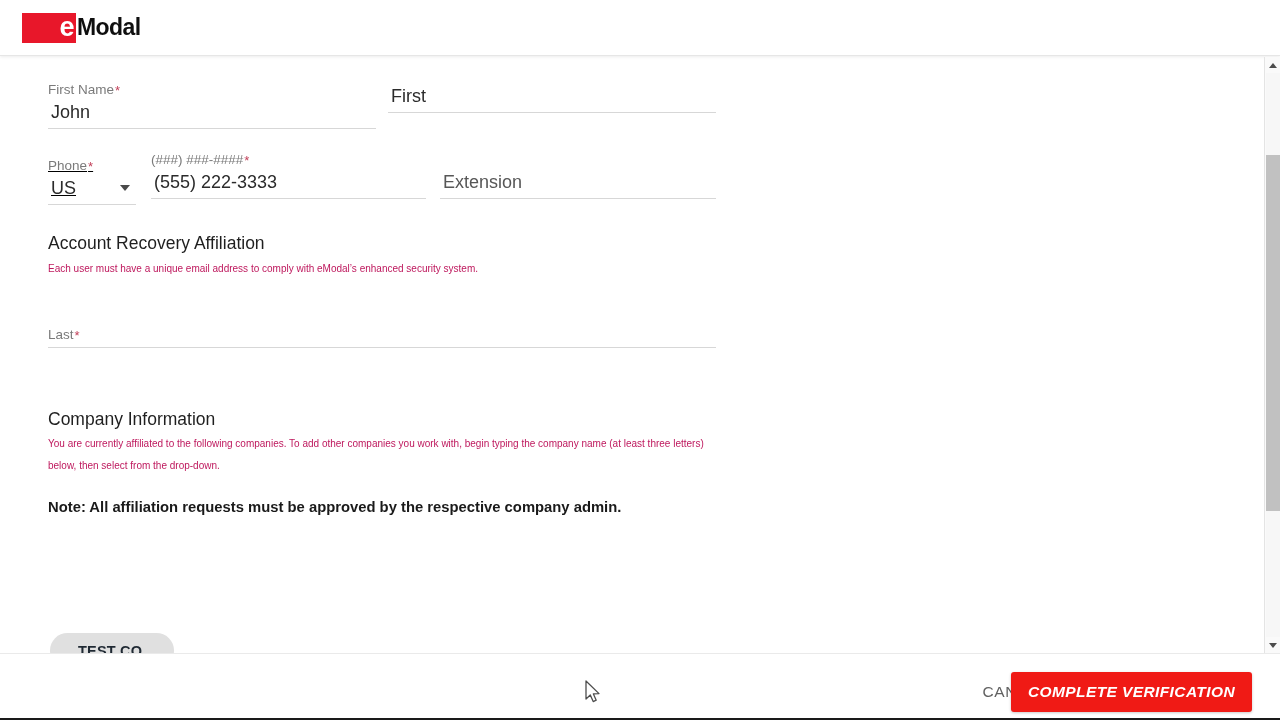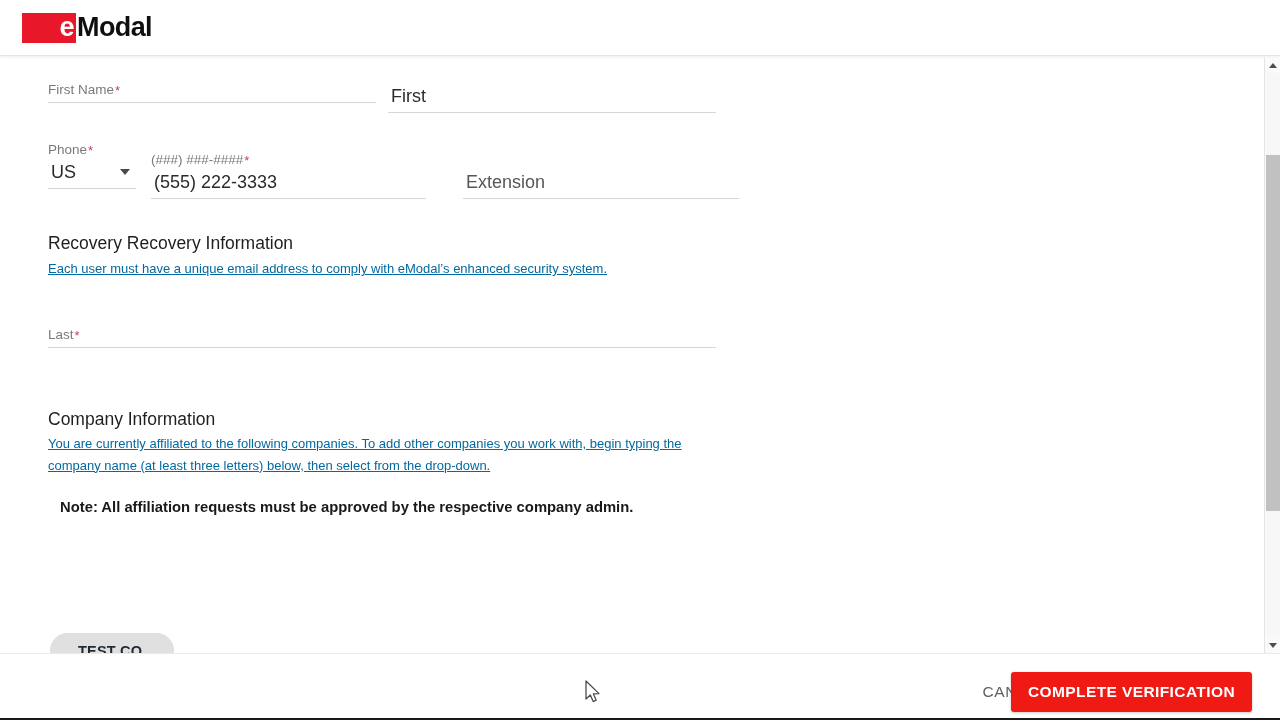--- a/index.html
+++ b/index.html
@@ -56,21 +56,21 @@
     font-size: 27px;
     font-weight: 700;
     line-height: 1;
     letter-spacing: -0.5px;
     font-family: "Liberation Sans", sans-serif;
     position: relative;
     top: -1px;
   }
   .logo-word {
     color: #0f0f0f;
-    font-size: 27px;
+    font-size: 23px;
     font-weight: 700;
     letter-spacing: -0.6px;
     line-height: 1;
     margin-left: 1px;
     position: relative;
     top: -1px;
   }
 
   
   .body-scroll {
@@ -153,26 +153,25 @@
   
   .section-title {
     font-size: 17.5px;
     color: #1f1f1f;
     font-weight: 400;
     line-height: 22px;
     position: absolute;
     white-space: nowrap;
   }
   .section-desc {
-    font-size: 13px;
-    color: #0369a1;
+    font-size: 10px;
+    color: #be185d;
     line-height: 21.5px;
     position: absolute;
     width: 686px;
-    text-decoration: underline;
   }
   .section-note {
     font-size: 14.8px;
     color: #1a1a1a;
     font-weight: 700;
     line-height: 21.5px;
     position: absolute;
     white-space: nowrap;
   }
 
@@ -232,20 +231,21 @@
     background: #f01a15;
     color: #ffffff;
     border: none;
     border-radius: 3px;
     font-size: 15.5px;
     font-weight: 700;
     letter-spacing: 0.4px;
     cursor: pointer;
     box-shadow: 0 1px 3px rgba(0,0,0,0.22);
     font-family: "Liberation Sans", sans-serif;
+    font-style: italic;
   }
 
   
   .scrollbar {
     position: absolute;
     right: 0; top: 57px;
     width: 16px;
     height: 596px;
     background: #fafafa;
     border-left: 1px solid #e4e4e4;
@@ -324,66 +324,67 @@
     </div>
   </div>
 
   <div class="body-scroll">
     <div class="form-area">
 
       <div class="field" style="left:0px; top:25px; width:328px;">
         <div class="field-label">
           <span>First Name</span><span class="req">*</span>
         </div>
+        <div class="field-value">John</div>
         <div class="field-underline"></div>
       </div>
 
       <div class="field" style="left:340px; top:25px; width:328px;">
         <div class="field-value">First</div>
         <div class="field-underline"></div>
       </div>
 
-      <div class="field" style="left:0px; top:85px; width:88px;">
+      <div class="field" style="left:0px; top:101px; width:88px;text-decoration:underline;">
         <div class="field-label">
           <span>Phone</span><span class="req">*</span>
         </div>
         <div class="country-select">
           <div class="cs-value">US</div>
           <div class="caret"></div>
         </div>
         <div class="field-underline"></div>
       </div>
 
       <div class="field" style="left:103px; top:95px; width:275px;">
         <div class="field-label">
           <span>(###) ###-####</span><span class="req">*</span>
         </div>
         <div class="field-value">(555) 222-3333</div>
         <div class="field-underline"></div>
       </div>
 
-      <div class="field" style="left:392px; top:95px; width:276px;margin-left:23px;">
+      <div class="field" style="left:392px; top:95px; width:276px;">
         <div class="field-label">&nbsp;</div>
         <div class="field-value placeholder">Extension</div>
         <div class="field-underline"></div>
       </div>
 
-      <div class="section-title" style="left:0px; top:175px;">Recovery Recovery Information</div>
+      <div class="section-title" style="left:0px; top:175px;">Account Recovery Affiliation</div>
       <div class="section-desc" style="left:0px; top:201px;">Each user must have a unique email address to comply with eModal’s enhanced security system.</div>
 
       <div class="field" style="left:0px; top:270px; width:668px;">
         <div class="field-label">
           <span>Last</span><span class="req">*</span>
         </div>
         <div class="field-underline"></div>
       </div>
 
       <div class="section-title" style="left:0px; top:351px;">Company Information</div>
       <div class="section-desc" style="left:0px; top:376px;">You are currently affiliated to the following companies. To add other companies you work with, begin typing the company name (at least three letters) below, then select from the drop-down.</div>
-      <div class="section-note" style="left:12px; top:440px;">Note: All affiliation requests must be approved by the respective company admin.</div>
+      <div class="section-note" style="left:0px; top:440px;">Note: All affiliation requests must be approved by the respective company admin.</div>
 
       <div class="chip-field">
         <div class="chip">TEST CO.</div>
         
       </div>
 
     </div>
   </div>
 
   <div class="scrollbar">

